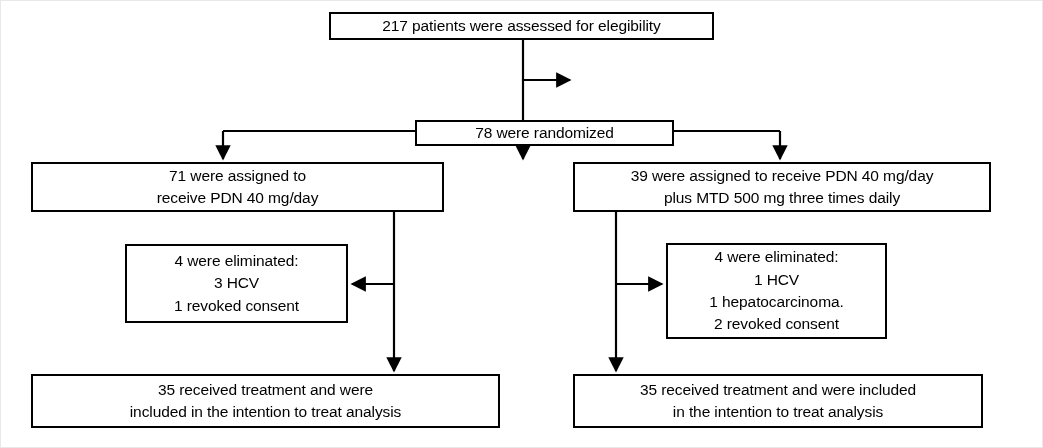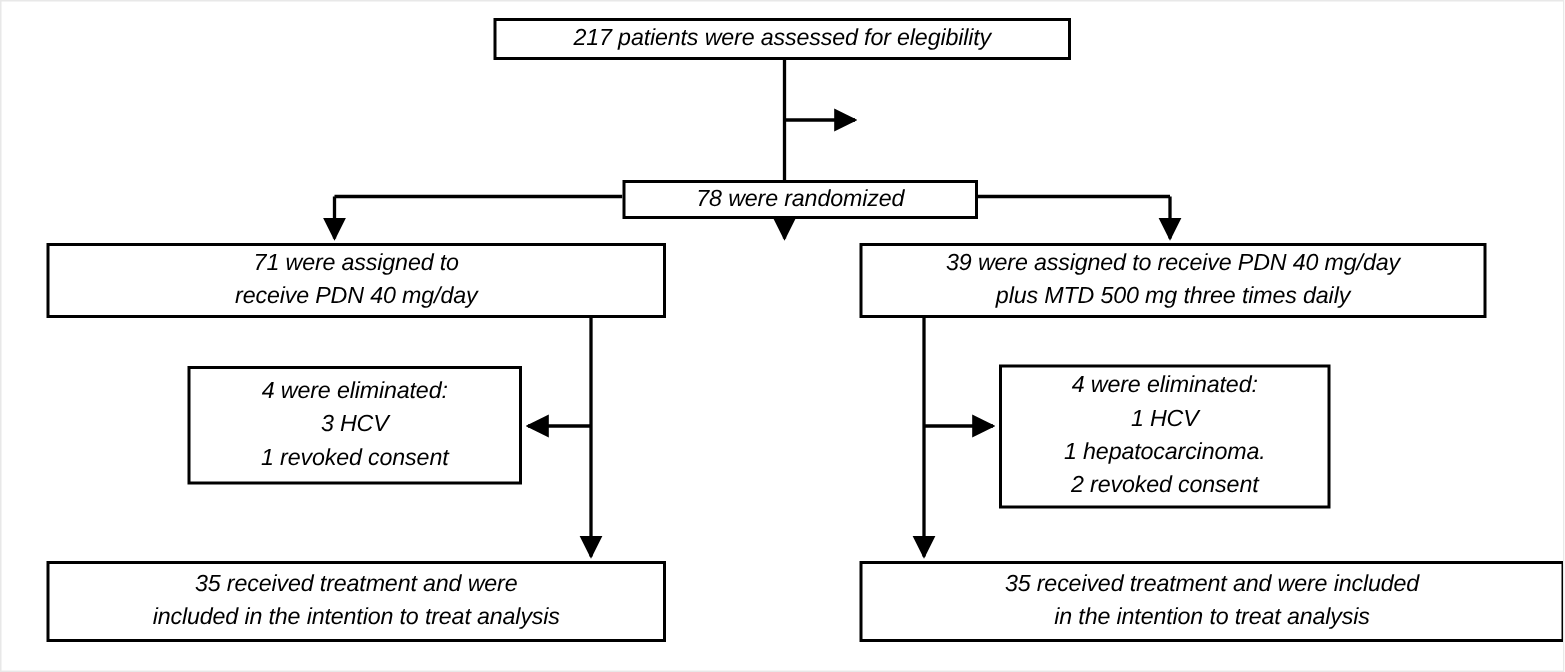--- a/index.html
+++ b/index.html
@@ -39,32 +39,31 @@
     font-size: 15.5px;
     line-height: 1.45;
     letter-spacing: -0.1px;
     padding: 2px 6px;
     z-index: 2;
   }
   .node .label {
     white-space: pre-line;
     display: block;
     width: 100%;
-    font-style: italic;
   }
   
   #node-assessed   { left: 328px; top: 11px;  width: 385px; height: 28px; }
   #node-excluded   { left: 572px; top: 55px;  width: 418px; height: 48px; }
-  #node-randomized { left: 414px; top: 119px; width: 237px; height: 26px; }
+  #node-randomized { left: 414px; top: 119px; width: 259px; height: 26px; }
   #node-arm-left   { left: 30px;  top: 161px; width: 413px; height: 50px; }
   #node-arm-right  { left: 572px; top: 161px; width: 418px; height: 50px; }
   #node-elim-left  { left: 124px; top: 243px; width: 223px; height: 79px; }
   #node-elim-right { left: 665px; top: 242px; width: 221px; height: 96px; }
-  #node-itt-left   { left: 30px;  top: 373px; width: 413px; height: 54px; justify-content: center; }
-  #node-itt-right  { left: 572px; top: 373px; width: 470px; height: 54px; }
+  #node-itt-left   { left: 30px;  top: 373px; width: 469px; height: 54px; justify-content: center; }
+  #node-itt-right  { left: 572px; top: 373px; width: 410px; height: 54px; }
 </style>
 </head>
 <body>
 
 <div id="canvas">
 
   <svg class="flow-svg" viewBox="0 0 1043 448" width="1043" height="448" aria-hidden="true">
     <defs>
       <marker id="arrow-down" viewBox="0 0 12 12" refX="6" refY="10" markerWidth="12" markerHeight="12" orient="auto-start-reverse">
         <path d="M 1 0 L 11 0 L 6 11 Z" fill="#000000" transform="rotate(180 6 5.5)"></path>

